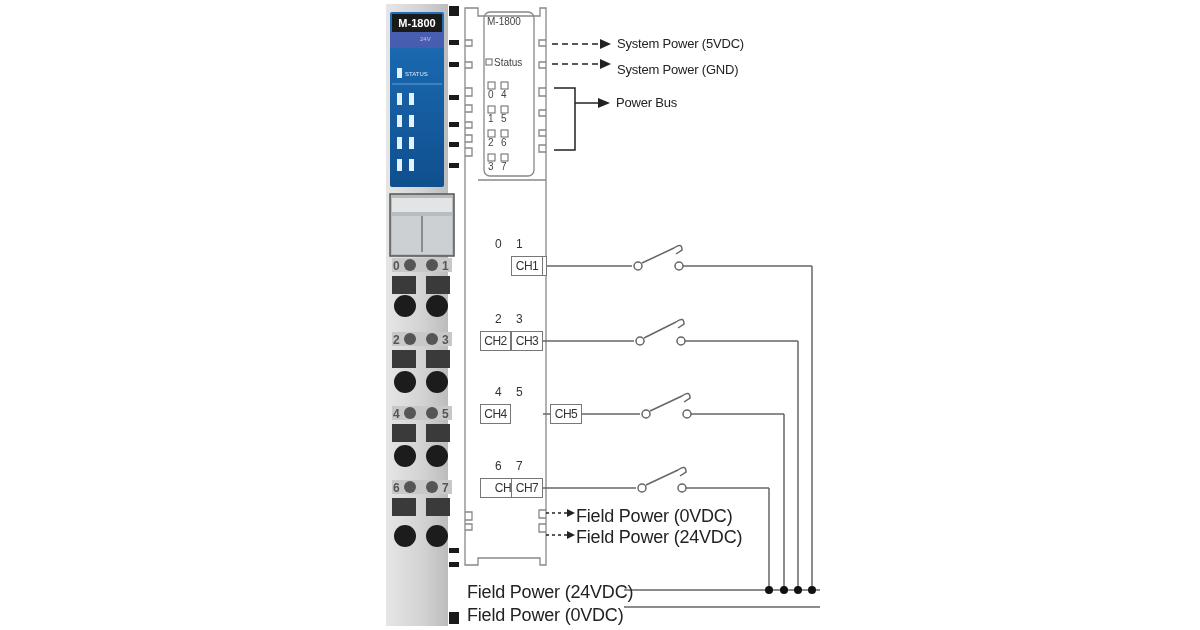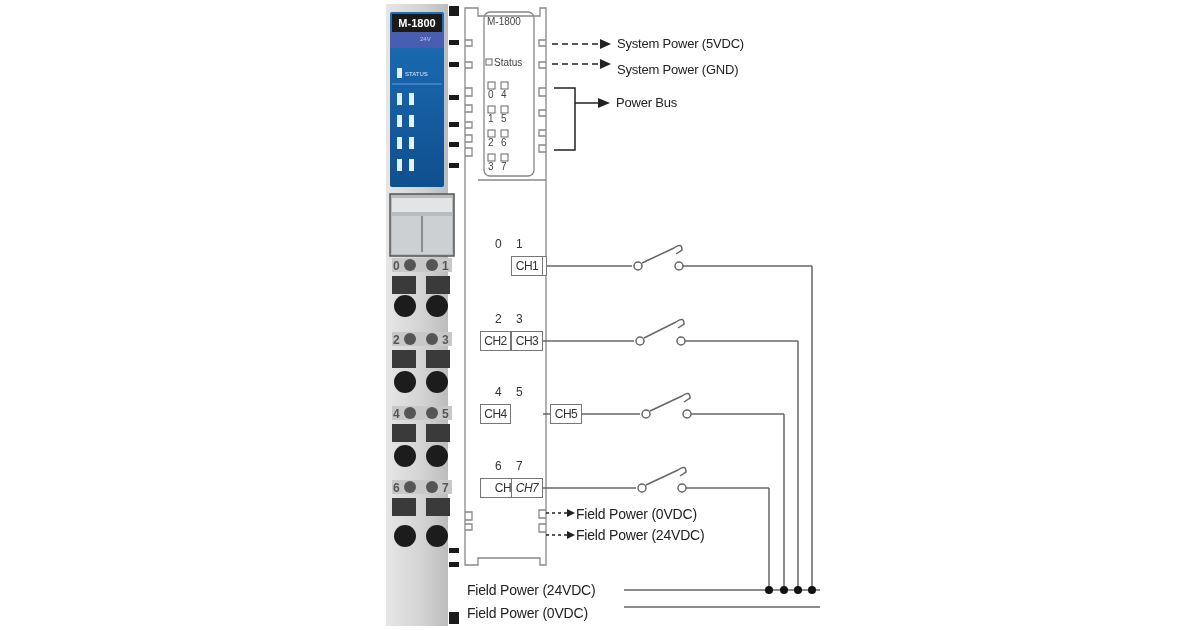--- a/index.html
+++ b/index.html
@@ -3,21 +3,21 @@
 <meta charset="utf-8">
 <style>
   html, body { margin: 0; padding: 0; background: #ffffff; }
   body { width: 1200px; height: 630px; position: relative; overflow: hidden;
          font-family: "Liberation Sans", sans-serif; }
   .stage { position: absolute; left: 0; top: 0; width: 1200px; height: 630px; text-align: center; }
   svg { position: absolute; left: 0; top: 0; }
   .lbl { position: absolute; font-family: "Liberation Sans", sans-serif; color: #222;
          white-space: nowrap; line-height: 1; }
   .big { font-size: 13px; letter-spacing: -0.2px; }
-  .mid { font-size: 14px; letter-spacing: -0.2px; }
+  .mid { font-size: 18px; letter-spacing: -0.2px; }
   .sm  { font-size: 10px; color: #444; }
   .ch  { position: absolute; height: 20px; border: 1px solid #777; background: #fff;
          font-size: 12px; color: #333; display: flex; align-items: center; justify-content: center;
          box-sizing: border-box; letter-spacing: -0.5px; }
   .chnum { position: absolute; font-size: 12px; color: #333; }
   .devtitle { position: absolute; left: 392px; top: 14px; width: 50px; height: 18px;
               background: #1a1a1a; color: #fff; font-weight: bold; font-size: 11px;
               display: flex; align-items: center; justify-content: center; }
   .devsub { position: absolute; left: 420px; top: 36px; font-size: 6px; color: #d9b8f0; }
   .devstatus { position: absolute; left: 405px; top: 71px; font-size: 6px; color: #d8ebff; }
@@ -263,21 +263,21 @@
   <div class="ch" style="left:511px;top:331px;width:32px;">CH3</div>
 
   <div class="chnum" style="left:495px;top:385px;">4</div>
   <div class="chnum" style="left:516px;top:385px;">5</div>
   <div class="ch" style="left:480px;top:404px;width:31px;">CH4</div>
   <div class="ch" style="left:511px;top:404px;width:32px;margin-left:39px;">CH5</div>
 
   <div class="chnum" style="left:495px;top:459px;">6</div>
   <div class="chnum" style="left:516px;top:459px;">7</div>
   <div class="ch" style="left:480px;top:478px;width:52px;">CH6</div>
-  <div class="ch" style="left:511px;top:478px;width:32px;font-style:italic;">CH7</div>
+  <div class="ch" style="left:511px;top:478px;width:32px;">CH7</div>
 
   <div class="lbl big" style="left:617px;top:37px;">System Power (5VDC)</div>
   <div class="lbl big" style="left:617px;top:63px;">System Power (GND)</div>
   <div class="lbl big" style="left:616px;top:96px;">Power Bus</div>
 
   <div class="lbl mid" style="left:576px;top:507px;">Field Power (0VDC)</div>
   <div class="lbl mid" style="left:576px;top:528px;">Field Power (24VDC)</div>
 
   <div class="lbl mid" style="left:467px;top:583px;">Field Power (24VDC)</div>
   <div class="lbl mid" style="left:467px;top:606px;">Field Power (0VDC)</div>

